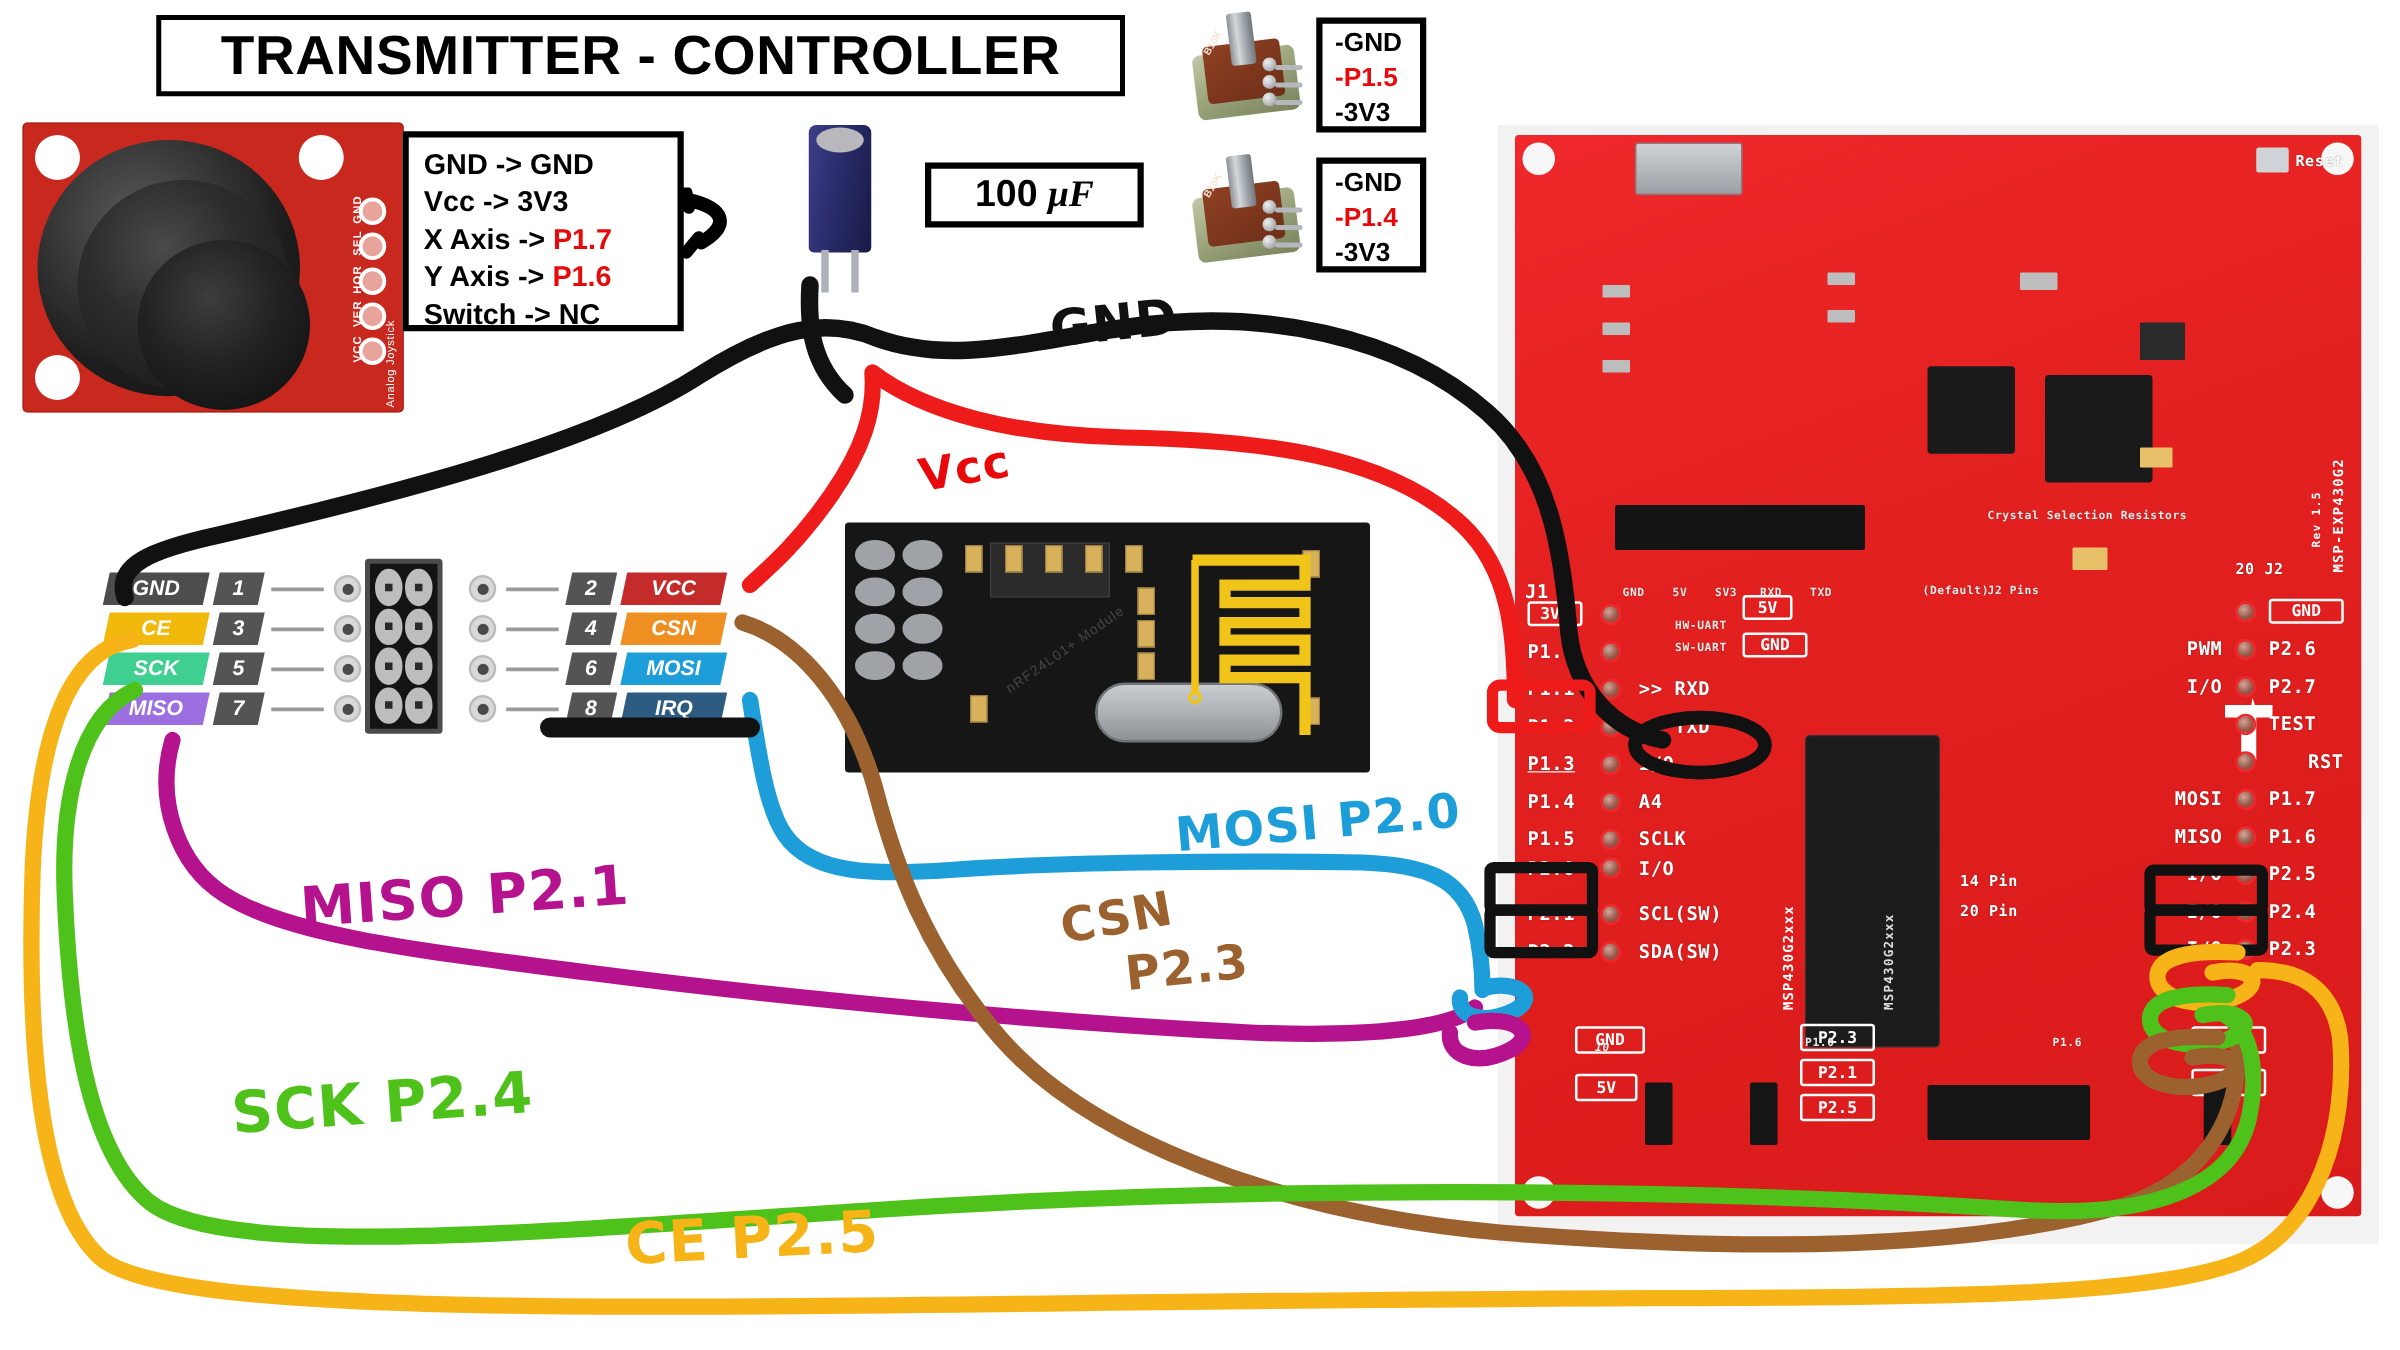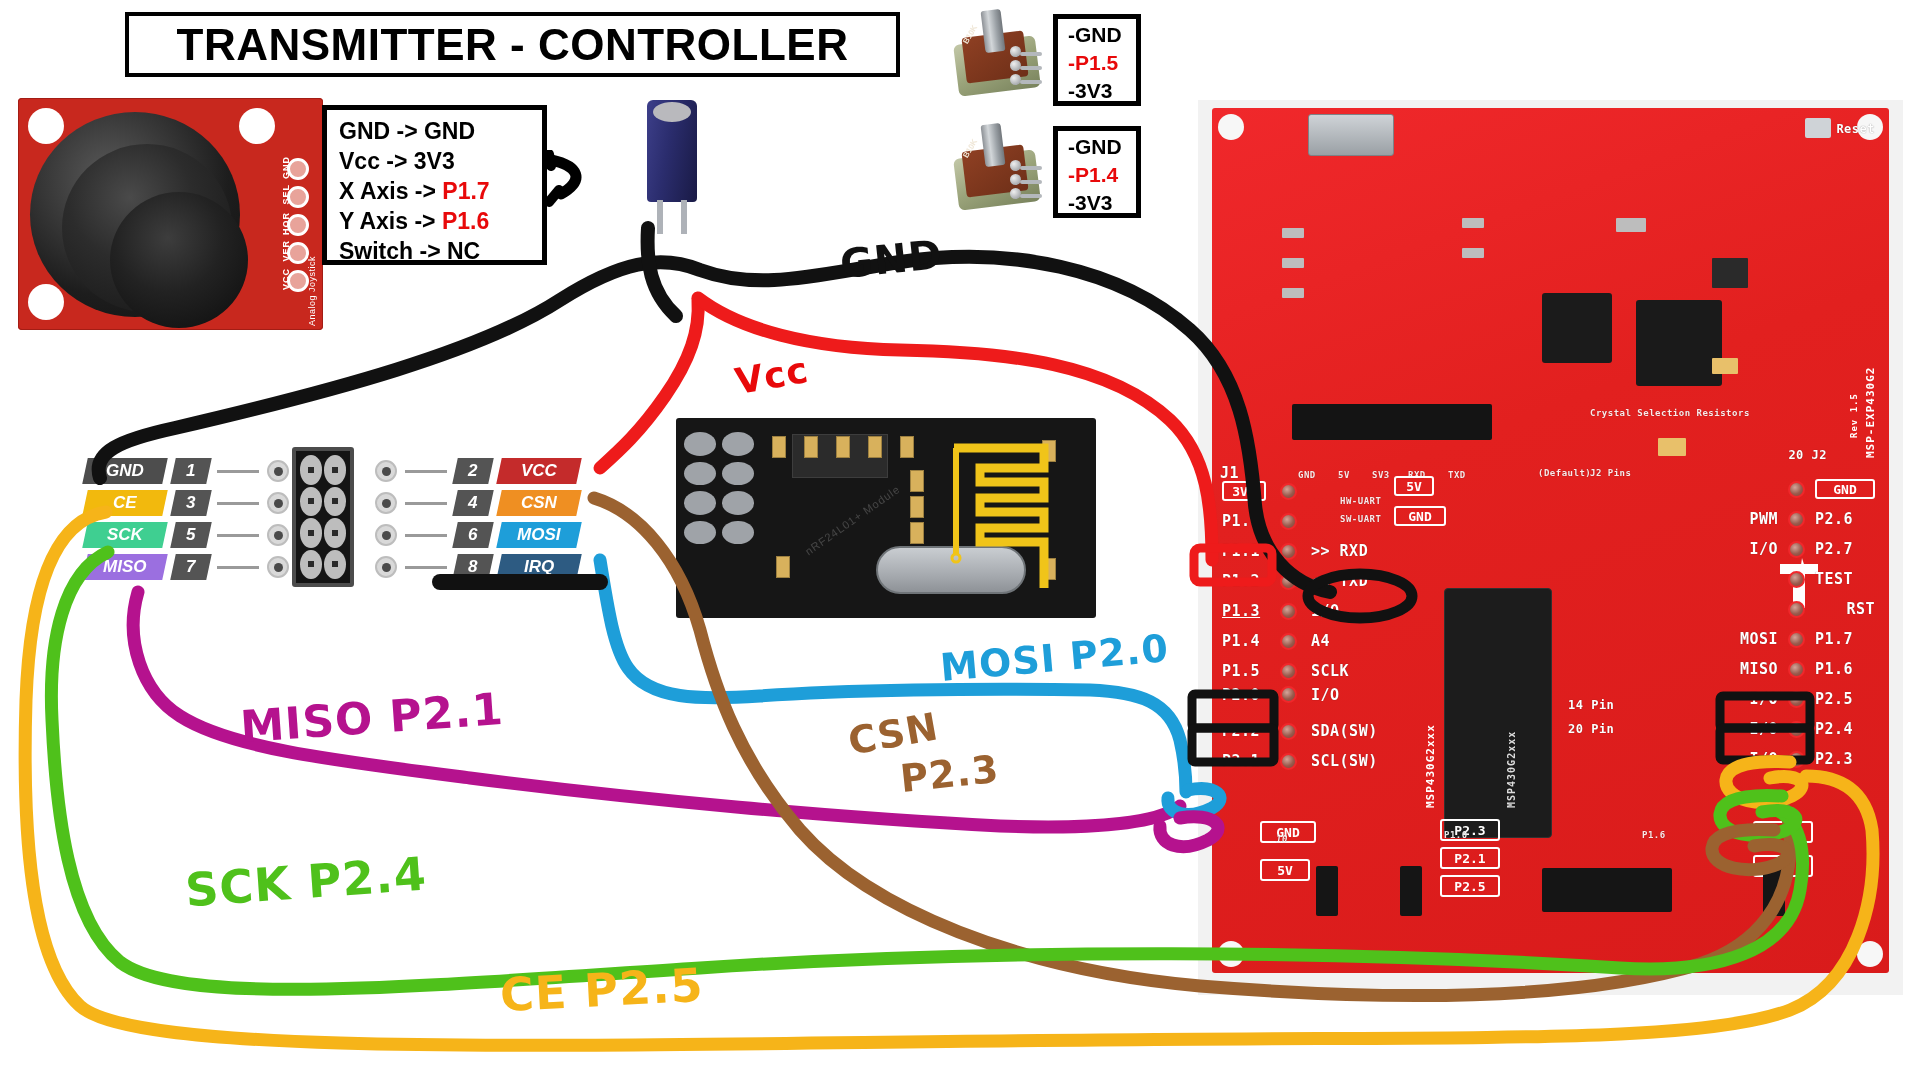--- a/index.html
+++ b/index.html
@@ -292,20 +292,23 @@
     <path d="M6 10 C 34 16, 40 30, 16 44" stroke="#000" stroke-width="11" fill="none" stroke-linecap="round"></path>
     <path d="M4 4 L6 16" stroke="#000" stroke-width="10" stroke-linecap="round"></path>
     <path d="M4 52 L14 40" stroke="#000" stroke-width="10" stroke-linecap="round"></path>
   </svg>
 
   <div class="abs cap">
     <div class="cap-body"></div>
     <div class="cap-top"></div>
     <div class="cap-leg" style="left:20px;"></div>
     <div class="cap-leg" style="left:44px;"></div>
+  </div>
+  <div class="abs cap-box">
+    <span>100</span>&nbsp;<i>μF</i>
   </div>
 
   <div class="abs pot" style="left:950px;top:8px;">
     <div class="pot-base"></div>
     <div class="pot-brown"></div>
     <div class="pot-shaft"></div>
     <div class="pot-txt">B10K</div>
     <div class="pot-dot" style="top:38px;"></div>
     <div class="pot-dot" style="top:52px;"></div>
     <div class="pot-dot" style="top:66px;"></div>
@@ -514,28 +517,28 @@
           <div class="msp-label" style="position:static;width:52px;">P1.5</div>
           <div class="msp-pinhole" style="position:static;margin-left:6px;"></div>
           <div class="msp-label" style="position:static;margin-left:14px;">SCLK</div>
         </div>
         <div style="display:flex;height:30px;">
           <div class="msp-label" style="position:static;width:52px;">P2.0</div>
           <div class="msp-pinhole" style="position:static;margin-left:6px;"></div>
           <div class="msp-label" style="position:static;margin-left:14px;">I/O</div>
         </div>
         <div style="display:flex;align-items:center;height:30px;">
+          <div class="msp-label" style="position:static;width:52px;">P2.1</div>
+          <div class="msp-pinhole" style="position:static;margin-left:6px;"></div>
+          <div class="msp-label" style="position:static;margin-left:14px;">SCL(SW)</div>
+        </div>
+        <div style="display:flex;align-items:center;height:30px;">
           <div class="msp-label" style="position:static;width:52px;">P2.2</div>
           <div class="msp-pinhole" style="position:static;margin-left:6px;"></div>
           <div class="msp-label" style="position:static;margin-left:14px;">SDA(SW)</div>
-        </div>
-        <div style="display:flex;align-items:center;height:30px;">
-          <div class="msp-label" style="position:static;width:52px;">P2.1</div>
-          <div class="msp-pinhole" style="position:static;margin-left:6px;"></div>
-          <div class="msp-label" style="position:static;margin-left:14px;">SCL(SW)</div>
         </div>
       </div>
 
       <div style="position:absolute;left:182px;top:368px;">
         <div class="msp-silk-box" style="position:static;width:40px;height:20px;line-height:18px;margin-bottom:10px;">5V</div>
         <div class="msp-silk-box" style="position:static;width:52px;height:20px;line-height:18px;">GND</div>
       </div>
 
       <div class="msp-label sm" style="left:356px;top:590px;">14 Pin</div>
       <div class="msp-label sm" style="left:356px;top:614px;">20 Pin</div>

